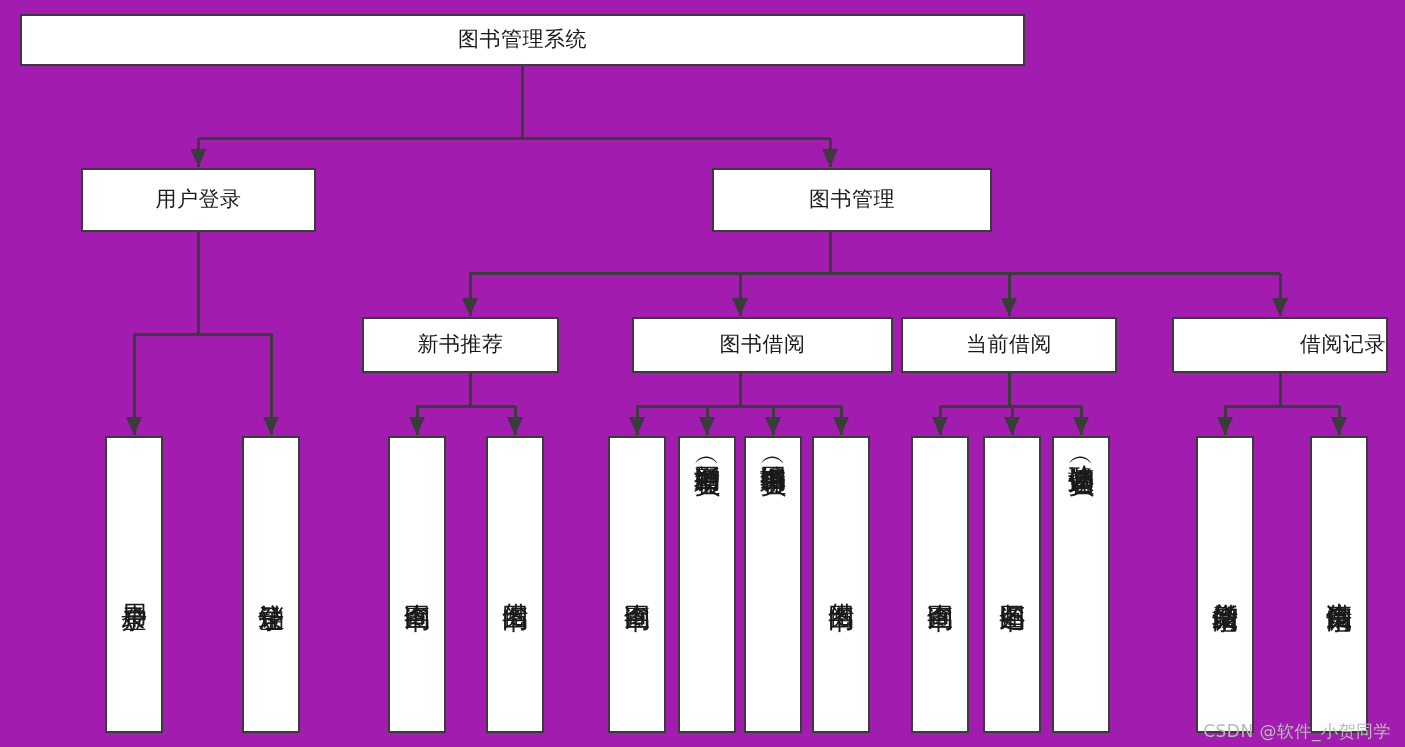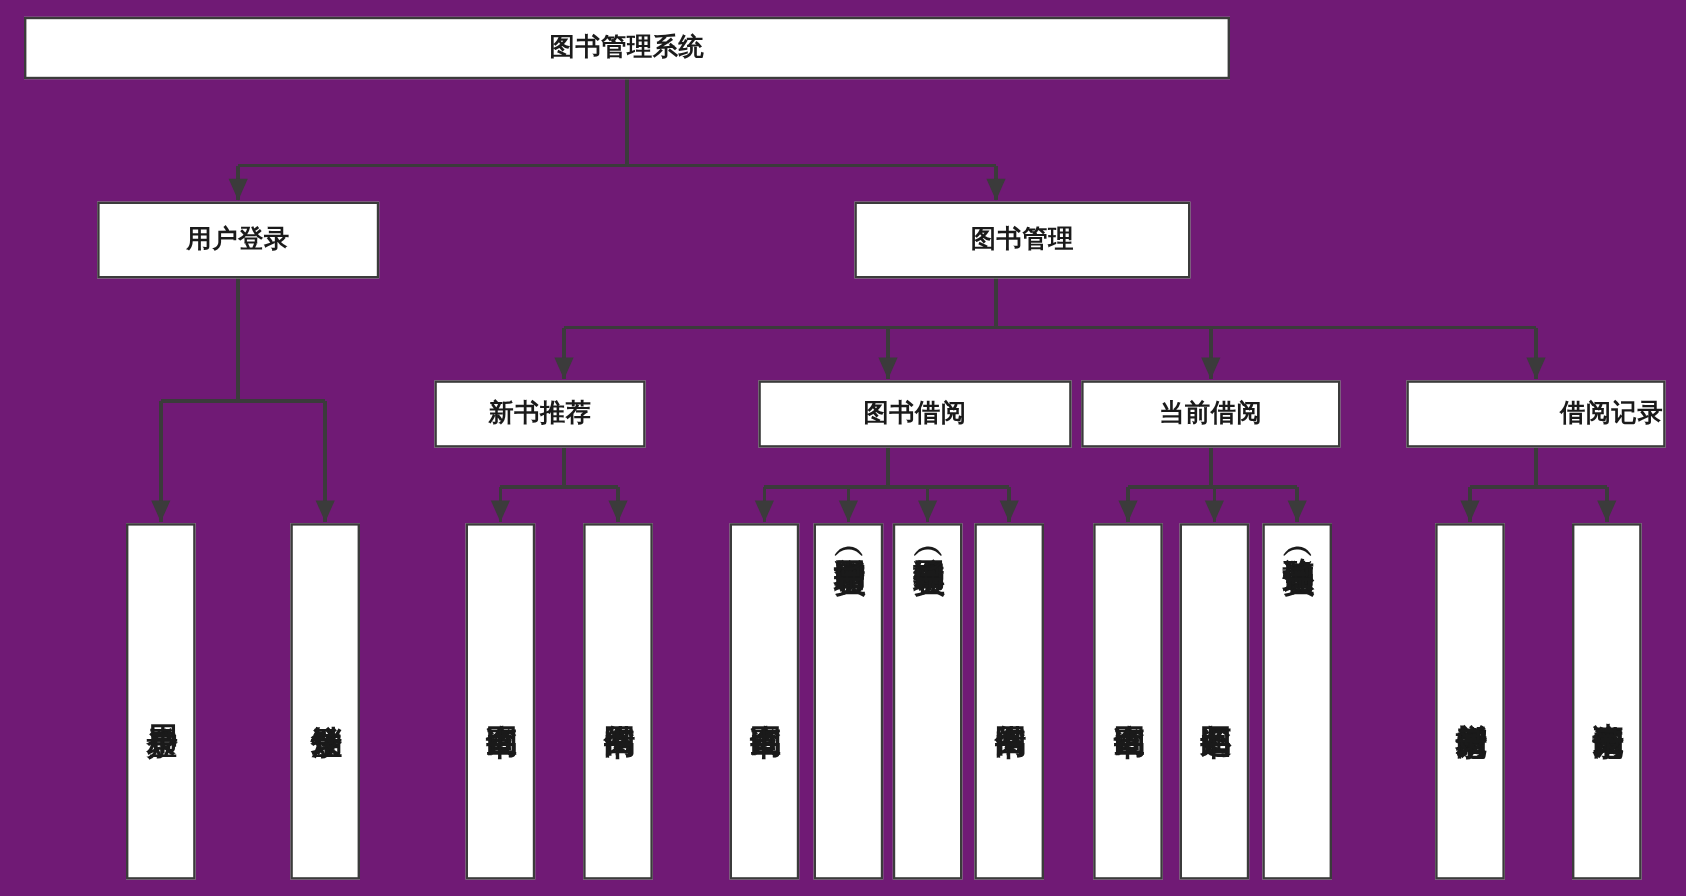--- a/index.html
+++ b/index.html
@@ -7,23 +7,22 @@
     padding: 0;
     background: #ffffff;
   }
   body {
     font-family: "DejaVu Sans", "Liberation Sans", sans-serif;
   }
   #diagram-root {
     position: relative;
     width: 1405px;
     height: 747px;
-    background: #701a75;
+    background: #a21caf;
     overflow: hidden;
-    font-weight: bold;
   }
   .node-box {
     position: absolute;
     box-sizing: border-box;
     border: 2px solid #3b3b3b;
     background: #ffffff;
     display: flex;
     align-items: center;
     justify-content: center;
   }
@@ -137,21 +136,21 @@
       </div>
       <div class="node-box vertical centered" style="left: 105px; top: 436px; width: 58px; height: 297px; border-color: rgb(59, 59, 59); background: rgb(255, 255, 255);">
         <span class="node-label-v" style="color: rgb(26, 26, 26);">用户登录</span>
       </div>
       <div class="node-box vertical centered" style="left: 242px; top: 436px; width: 58px; height: 297px; border-color: rgb(59, 59, 59); background: rgb(255, 255, 255);">
         <span class="node-label-v" style="color: rgb(26, 26, 26);">注销登录</span>
       </div>
       <div class="node-box" style="left: 712px; top: 168px; width: 280px; height: 64px; border-color: rgb(59, 59, 59); background: rgb(255, 255, 255);">
         <span class="node-label-h" style="color: rgb(26, 26, 26);">图书管理</span>
       </div>
-      <div class="node-box" style="left: 362px; top: 317px; width: 176px; height: 56px; border-color: rgb(59, 59, 59); background: rgb(255, 255, 255);">
+      <div class="node-box" style="left: 362px; top: 317px; width: 197px; height: 56px; border-color: rgb(59, 59, 59); background: rgb(255, 255, 255);">
         <span class="node-label-h" style="color: rgb(26, 26, 26);">新书推荐</span>
       </div>
       <div class="node-box vertical centered" style="left: 388px; top: 436px; width: 58px; height: 297px; border-color: rgb(59, 59, 59); background: rgb(255, 255, 255);">
         <span class="node-label-v" style="color: rgb(26, 26, 26);">查询图书</span>
       </div>
       <div class="node-box vertical centered" style="left: 486px; top: 436px; width: 58px; height: 297px; border-color: rgb(59, 59, 59); background: rgb(255, 255, 255);">
         <span class="node-label-v" style="color: rgb(26, 26, 26);">借阅图书</span>
       </div>
       <div class="node-box" style="left: 632px; top: 317px; width: 261px; height: 56px; border-color: rgb(59, 59, 59); background: rgb(255, 255, 255);">
         <span class="node-label-h" style="color: rgb(26, 26, 26);">图书借阅</span>
@@ -183,13 +182,14 @@
       <div class="node-box" style="left: 1172px; top: 317px; width: 216px; height: 56px; border-color: rgb(59, 59, 59); background: rgb(255, 255, 255); justify-content: flex-end;">
         <span class="node-label-h" style="color: rgb(26, 26, 26);">借阅记录</span>
       </div>
       <div class="node-box vertical centered" style="left: 1196px; top: 436px; width: 58px; height: 297px; border-color: rgb(59, 59, 59); background: rgb(255, 255, 255);">
         <span class="node-label-v" style="color: rgb(26, 26, 26);">新增借阅记录</span>
       </div>
       <div class="node-box vertical centered" style="left: 1310px; top: 436px; width: 58px; height: 297px; border-color: rgb(59, 59, 59); background: rgb(255, 255, 255);">
         <span class="node-label-v" style="color: rgb(26, 26, 26);">查询借阅记录</span>
       </div>
     </div>
+  <div id="watermark">CSDN @软件_小贺同学</div>
 </div>
 
 </body></html>

